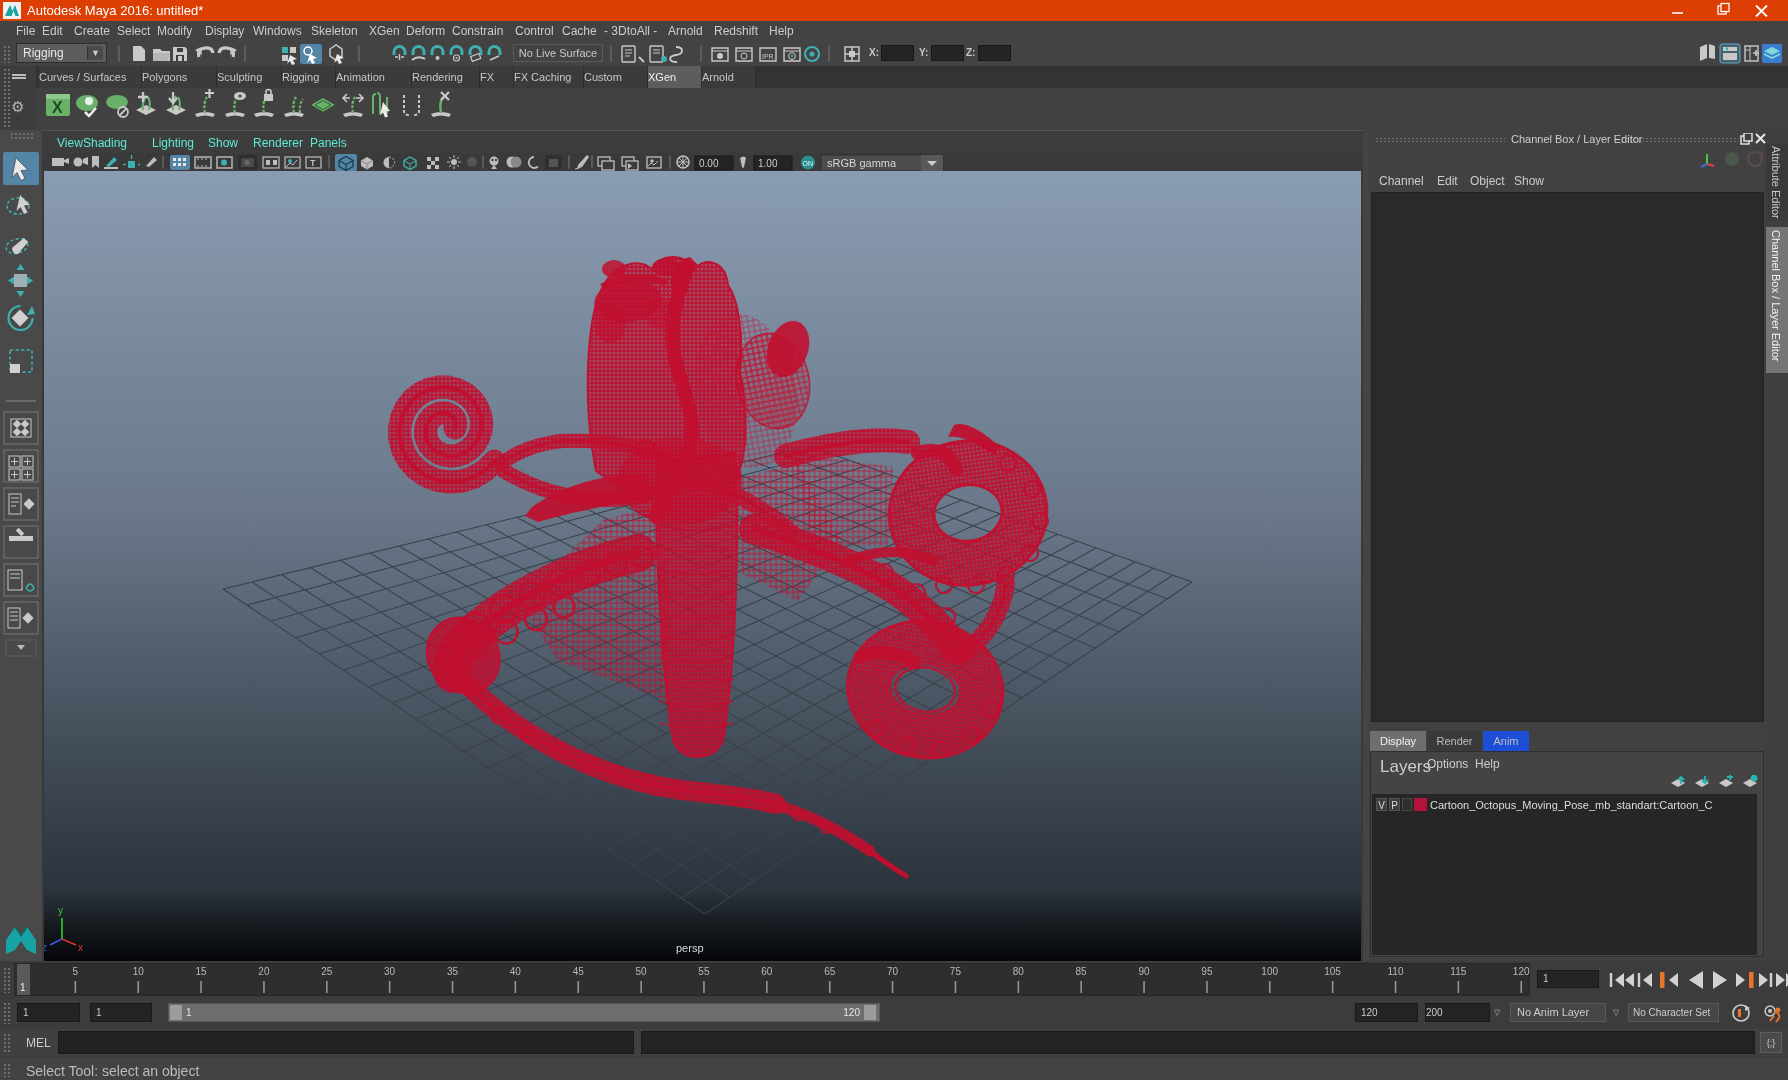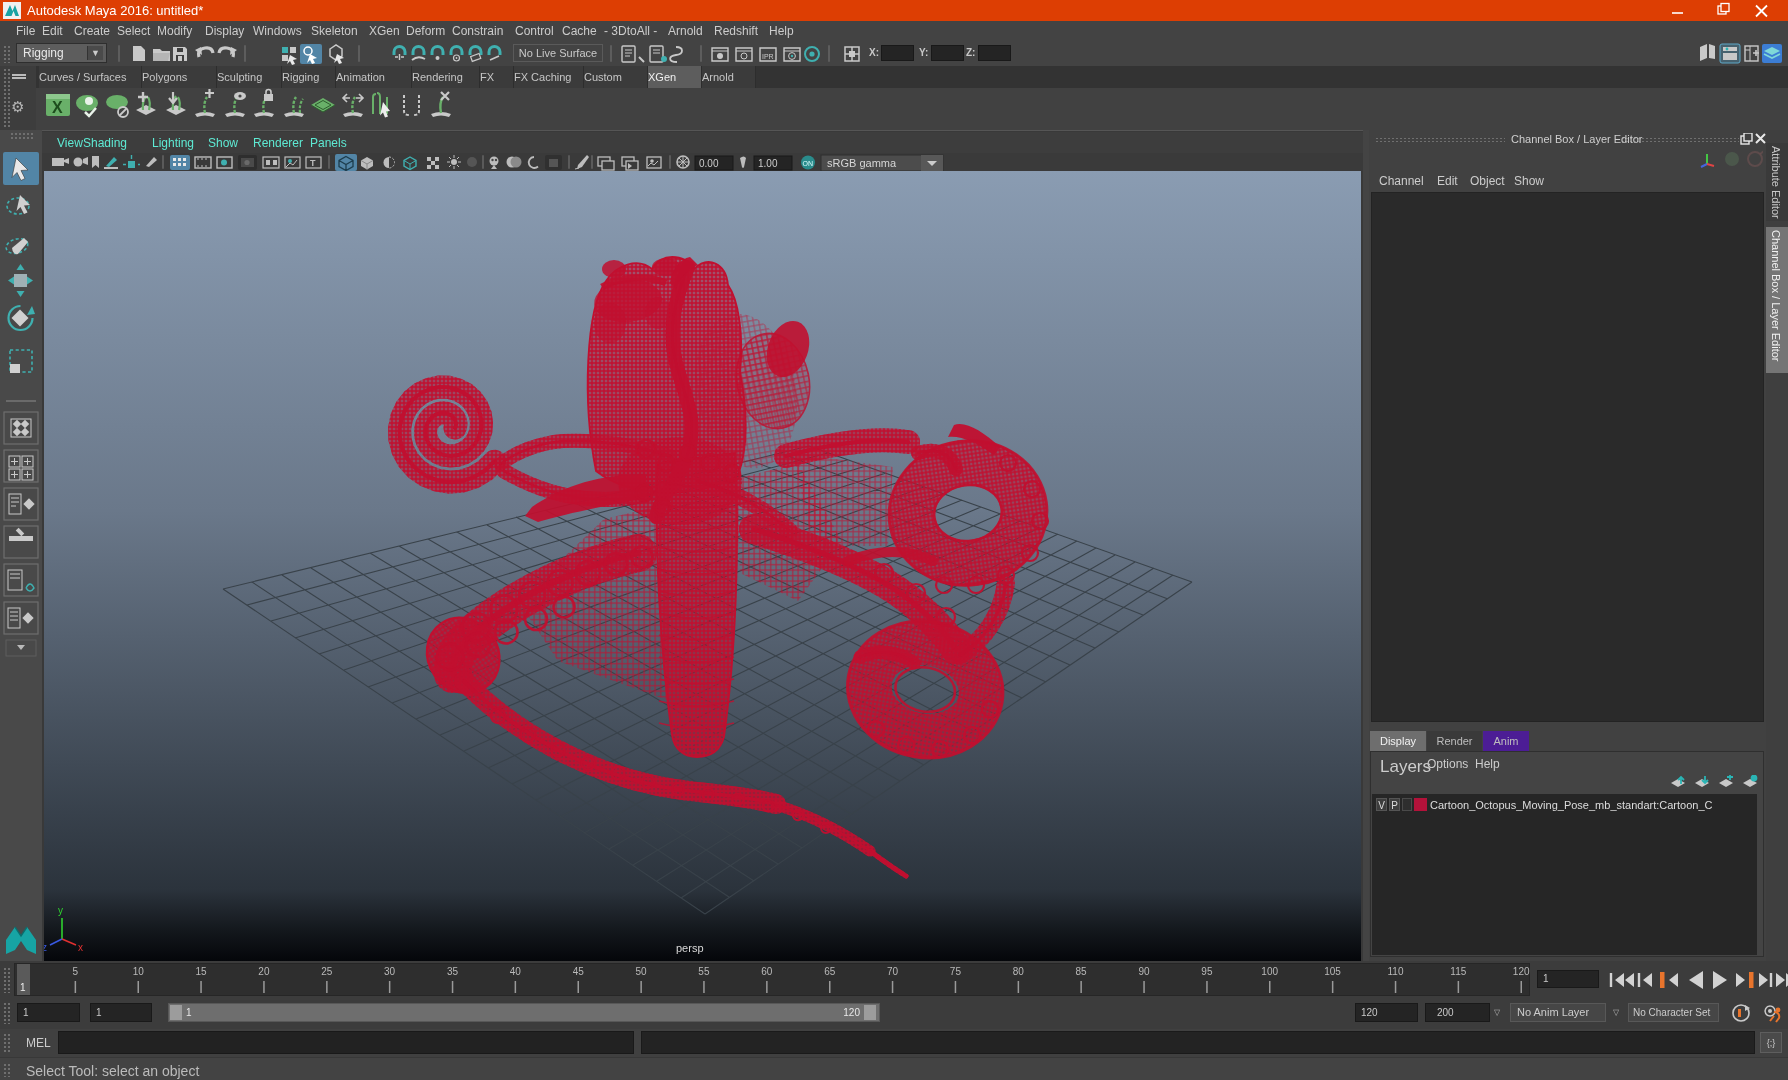--- a/index.html
+++ b/index.html
@@ -561,21 +561,21 @@
       <circle cx="56" cy="9" r="7" fill="none" stroke="#6a5050" stroke-width="2" opacity="0.7"></circle>
       <path d="M61 4 l4 -3" stroke="#6a5050" stroke-width="2" opacity="0.7"></path>
     </svg>
     <span style="position:absolute;left:10px;top:44px;font-size:12px;color:#cccccc">Channel</span>
     <span style="position:absolute;left:68px;top:44px;font-size:12px;color:#cccccc">Edit</span>
     <span style="position:absolute;left:101px;top:44px;font-size:12px;color:#cccccc">Object</span>
     <span style="position:absolute;left:145px;top:44px;font-size:12px;color:#cccccc">Show</span>
     <div style="position:absolute;left:2px;top:62px;width:393px;height:530px;background:#2a2a2a;border:1px solid #232323"></div>
     <div style="position:absolute;left:1px;top:601px;width:56px;height:20px;background:#6e6e6e;color:#f2f2f2;font-size:11px;text-align:center;line-height:20px">Display</div>
     <div style="position:absolute;left:58px;top:601px;width:55px;height:20px;background:#3a3a3a;color:#bdbdbd;font-size:11px;text-align:center;line-height:20px">Render</div>
-    <div style="position:absolute;left:114px;top:601px;width:46px;height:20px;background:#4c1d95;color:#bdbdbd;font-size:11px;text-align:center;line-height:20px">Anim</div>
+    <div style="position:absolute;left:114px;top:601px;width:46px;height:20px;background:#1d4ed8;color:#bdbdbd;font-size:11px;text-align:center;line-height:20px">Anim</div>
     <div style="position:absolute;left:1px;top:621px;width:394px;height:206px;background:#444444;border:1px solid #2f2f2f"></div>
     <span style="position:absolute;left:11px;top:627px;font-size:17px;color:#cccccc">Layers</span>
     <span style="position:absolute;left:58px;top:627px;font-size:12px;color:#cccccc">Options</span>
     <span style="position:absolute;left:106px;top:627px;font-size:12px;color:#cccccc">Help</span>
     <svg class="ico" style="left:300px;top:645px" width="92" height="16" viewBox="0 0 92 16">
       <path d="M2 8 l7 -4 7 4 -7 4 z" fill="#c9c9c9"></path>
       <path d="M12 2 v7 M9 5 l3 -3 3 3" stroke="#2ab5b5" stroke-width="1.8" fill="none"></path>
       <path d="M26 8 l7 -4 7 4 -7 4 z" fill="#c9c9c9"></path>
       <path d="M36 1 v7 M33 5 l3 3 3 -3" stroke="#2ab5b5" stroke-width="1.8" fill="none"></path>
       <path d="M50 8 l7 -4 7 4 -7 4 z" fill="#c9c9c9"></path>
@@ -674,21 +674,21 @@
 <div class="rangebar">
     <div class="dots" style="left:3px;top:4px;height:22px"></div>
     <div class="fld" style="left:17px;top:5px;width:63px;height:19px;padding:3px 5px;font-size:10px">1</div>
     <div class="fld" style="left:90px;top:5px;width:62px;height:19px;padding:3px 5px;font-size:10px">1</div>
     <div style="position:absolute;left:168px;top:5px;width:712px;height:19px;background:#6e6e6e;border:1px solid #585858"></div>
     <div style="position:absolute;left:170px;top:7px;width:12px;height:15px;background:#9c9c9c"></div>
     <div style="position:absolute;left:864px;top:7px;width:12px;height:15px;background:#9c9c9c"></div>
     <span style="position:absolute;left:186px;top:9px;font-size:10px;color:#e8e8e8">1</span>
     <span style="position:absolute;left:840px;top:9px;font-size:10px;color:#e8e8e8;text-align:right;width:20px">120</span>
     <div class="fld" style="left:1355px;top:5px;width:63px;height:19px;padding:3px 5px;font-size:10px">120</div>
-    <div class="fld" style="left:1425px;top:5px;width:65px;height:19px;padding:3px 11px;font-size:10px">200</div>
+    <div class="fld" style="left:1425px;top:5px;width:65px;height:19px;padding:3px 0;font-size:10px">200</div>
     <span style="position:absolute;left:1494px;top:10px;color:#b0b0b0;font-size:8px">▽</span>
     <div style="position:absolute;left:1510px;top:5px;width:96px;height:19px;background:#464646;border:1px solid #585858;color:#cccccc;font-size:11px;padding:2px 6px">No Anim Layer</div>
     <span style="position:absolute;left:1613px;top:10px;color:#b0b0b0;font-size:8px">▽</span>
     <div style="position:absolute;left:1628px;top:5px;width:91px;height:19px;background:#464646;border:1px solid #585858;color:#cccccc;font-size:10px;padding:3px 4px;white-space:nowrap">No Character Set</div>
     <svg class="ico" style="left:1730px;top:4px" width="54" height="22" viewBox="0 0 54 22">
       <circle cx="11" cy="11" r="8" fill="none" stroke="#c9c9c9" stroke-width="1.6"></circle>
       <rect x="8" y="7" width="3" height="8" fill="#e8742c"></rect>
       <path d="M15 3 l5 3 -5 3" fill="#c9c9c9"></path>
       <path d="M40 4 a5 5 0 1 0 0.1 0" fill="none" stroke="#c9c9c9" stroke-width="1.5"></path>
       <circle cx="40" cy="9" r="2" fill="#c9c9c9"></circle>

